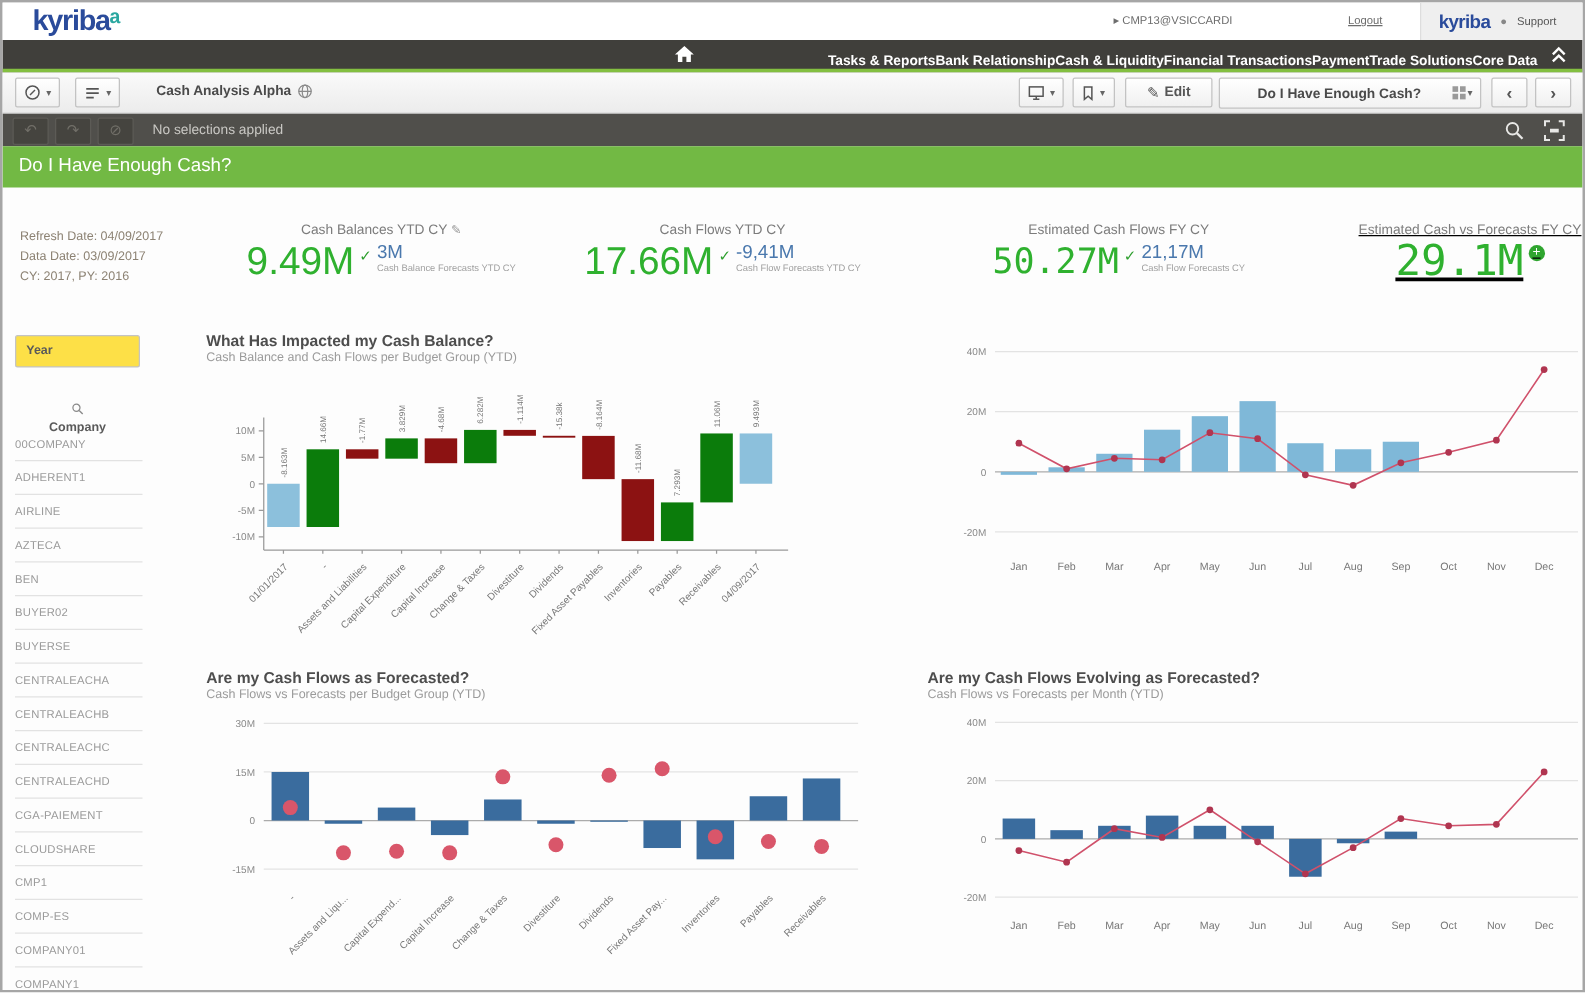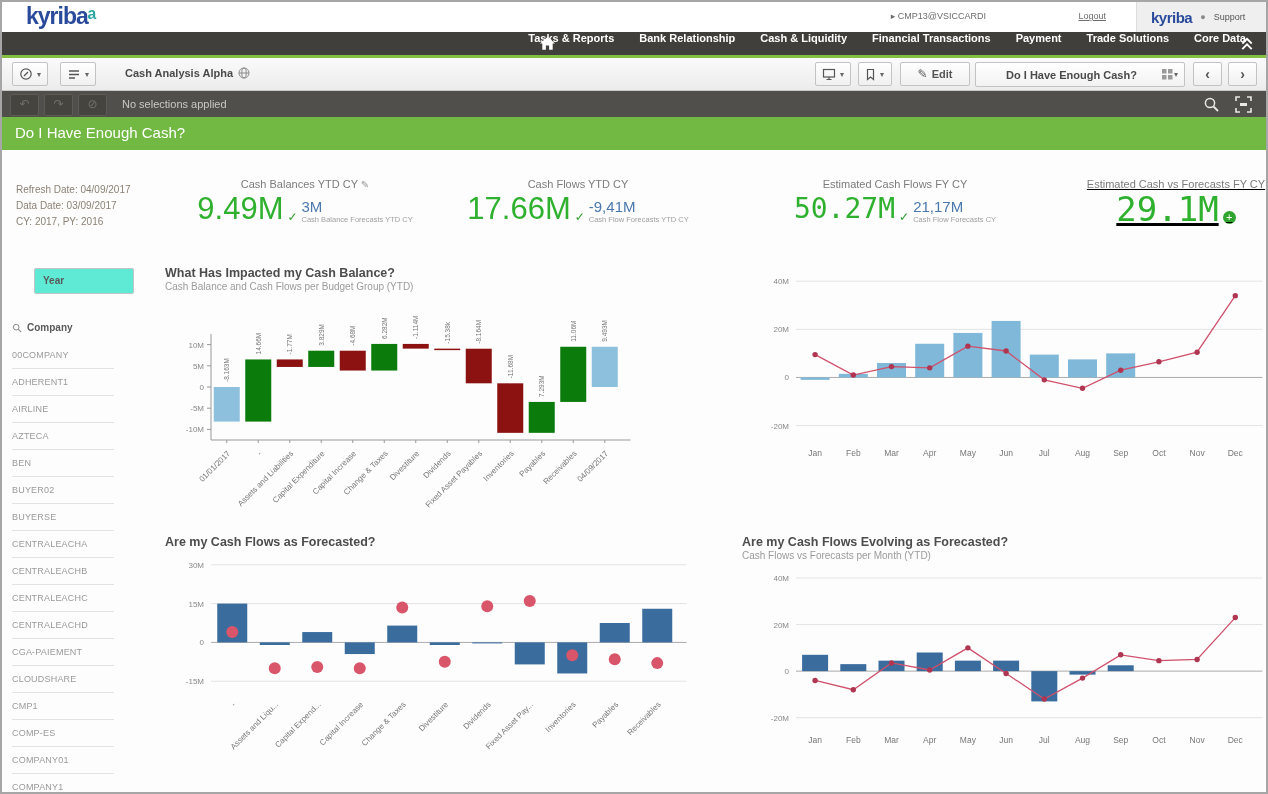--- a/index.html
+++ b/index.html
@@ -9,21 +9,21 @@
   .logo{position:absolute;left:24px;top:1px;font-size:23px;font-weight:bold;color:#2a4b9b;letter-spacing:-1px;}
   .logo .idot{color:#2aa7a0;}
   .user-id{position:absolute;right:280px;top:9px;font-size:9px;color:#6d6d6d;white-space:nowrap;}
   .logout{position:absolute;right:160px;top:9px;font-size:9px;color:#6d6d6d;text-decoration:underline;}
   .brandbox{position:absolute;right:0;top:0;width:130px;height:30px;background:#efefef;border-left:1px solid #ddd;display:flex;align-items:center;gap:8px;padding-left:14px;box-sizing:border-box;}
   .brandbox .b2{font-size:15px;font-weight:bold;color:#2a4b9b;letter-spacing:-0.5px;}
   .brandbox .dot{color:#888;font-size:9px;}
   .brandbox .sup{font-size:9px;color:#555;}
   
   .nav{position:absolute;left:0;top:30px;width:100%;height:23px;background:#403f3b;border-bottom:3px solid #83bf41;}
-  .nav-items{position:absolute;right:20px;top:0;height:23px;display:flex;align-items:flex-start;gap:25px;}
+  .nav-items{position:absolute;right:36px;top:0;height:23px;display:flex;align-items:flex-end;}
   .nav-item{color:#fff;font-size:11px;font-weight:bold;white-space:nowrap;cursor:pointer;}
   .home-ic{position:absolute;right:710px;top:3px;width:17px;height:17px;}
   .collapse-ic{position:absolute;right:10px;top:3px;width:18px;height:17px;}
   
   .tbar{position:absolute;left:0;top:56px;width:100%;height:32px;background:linear-gradient(#fafafa,#ececec);border-bottom:1px solid #c9c9c9;}
   .tbtn{position:absolute;top:4px;height:24px;display:inline-flex;align-items:center;gap:4px;background:linear-gradient(#ffffff,#f0f0f0);border:1px solid #c3c3c3;border-radius:2px;padding:0 6px;box-sizing:border-box;color:#555;font-size:11px;cursor:pointer;}
   .caret{font-size:8px;color:#666;}
   .app-title{position:absolute;left:123px;top:9px;font-size:11px;font-weight:bold;color:#4a4a4a;display:flex;align-items:center;gap:5px;}
   .sheet-sel{position:absolute;left:973px;top:4px;width:210px;height:25px;background:linear-gradient(#ffffff,#f2f2f2);border:1px solid #c3c3c3;border-radius:2px;display:flex;align-items:center;box-sizing:border-box;padding:0 6px;cursor:pointer;}
   .sheet-sel .st{flex:1;text-align:center;font-size:11px;font-weight:bold;color:#4a4a4a;}
@@ -34,33 +34,33 @@
   .sel-status{position:absolute;left:120px;top:7px;font-size:11px;color:#c9c8c4;}
   .selbar svg{position:absolute;top:5px;}
   
   .banner{position:absolute;left:0;top:115px;width:100%;height:33px;background:#72b944;}
   .banner .t{position:absolute;left:13px;top:7px;font-size:15px;color:#fff;}
   
   .info{position:absolute;left:14px;top:180px;font-size:10px;color:#8c8273;line-height:16px;}
   
   .kpi{position:absolute;top:176px;width:250px;}
   .kpi .kt{text-align:center;font-size:11px;color:#7c7c7c;margin-bottom:4px;white-space:nowrap;}
-  .kpi .row{display:flex;justify-content:center;align-items:flex-end;gap:4px;}
+  .kpi .row{display:flex;justify-content:center;align-items:flex-start;gap:4px;}
   .kpi .val{font-size:31px;color:#2fb12f;line-height:30px;}
   .kpi .val.mono{font-family:"DejaVu Sans Mono",monospace;font-size:28px;}
   .kpi .val.big{font-size:34px;}
   .kpi .chk{color:#2d9f2d;font-size:12px;margin-top:4px;}
   .kpi .dstack{display:flex;flex-direction:column;align-items:flex-start;}
   .kpi .dval{font-size:15px;color:#4a78ad;line-height:15px;}
   .kpi .dcap{font-size:7.5px;color:#9f9f9f;white-space:nowrap;margin-top:1px;}
   .kpi .pencil{color:#999;font-size:10px;}
   .plusbadge{display:inline-block;width:13px;height:13px;border-radius:50%;background:#2fa52f;color:#fff;font-size:11px;line-height:13px;text-align:center;vertical-align:top;margin-top:2px;}
   
-  .yearbox{position:absolute;left:10px;top:266px;width:100px;height:26px;background:#5eead4;border:1px solid #c4c4c4;border-radius:2px;box-sizing:border-box;font-size:10px;font-weight:bold;color:#5a5a5a;line-height:24px;padding-left:8px;cursor:pointer;margin-left:22px;}
-  .co-head{position:absolute;left:10px;top:320px;width:100px;font-size:10px;font-weight:bold;color:#5a5a5a;display:flex;align-items:center;gap:5px;}
+  .yearbox{position:absolute;left:10px;top:266px;width:100px;height:26px;background:#fde047;border:1px solid #c4c4c4;border-radius:2px;box-sizing:border-box;font-size:10px;font-weight:bold;color:#5a5a5a;line-height:24px;padding-left:8px;cursor:pointer;}
+  .co-head{position:absolute;left:10px;top:320px;width:100px;font-size:10px;font-weight:bold;color:#5a5a5a;display:flex;align-items:center;gap:5px;flex-direction:column;}
   .co-list{position:absolute;left:10px;top:340px;width:102px;}
   .co-item{height:26px;line-height:26px;font-size:9px;color:#9a9a9a;border-bottom:1px solid #e2e2e2;letter-spacing:.2px;cursor:pointer;white-space:nowrap;overflow:hidden;}
   
   .chart{position:absolute;}
   .chart .ct{font-size:12.5px;font-weight:bold;color:#4d4d4d;line-height:14px;}
   .chart .cs{font-size:10px;color:#9b9b9b;line-height:13px;margin-bottom:1px;}
   text{font-family:"Liberation Sans",sans-serif;}
 </style>
 </head>
 <body>
@@ -356,20 +356,21 @@
           <text x="302.30000000000007" y="190" font-size="8.5" fill="#777" text-anchor="middle">Jul</text>
           <text x="340.50000000000006" y="190" font-size="8.5" fill="#777" text-anchor="middle">Aug</text>
           <text x="378.70000000000005" y="190" font-size="8.5" fill="#777" text-anchor="middle">Sep</text>
           <text x="416.90000000000003" y="190" font-size="8.5" fill="#777" text-anchor="middle">Oct</text>
           <text x="455.1" y="190" font-size="8.5" fill="#777" text-anchor="middle">Nov</text>
           <text x="493.30000000000007" y="190" font-size="8.5" fill="#777" text-anchor="middle">Dec</text>
         </svg></div>
   </div>
   <div class="chart" style="left:163px;top:533px;width:560px;height:258px;">
     <div class="ct">Are my Cash Flows as Forecasted?</div>
+    <div class="cs">Cash Flows vs Forecasts per Budget Group (YTD)</div>
     <div id="chart2"><svg width="556" height="228">
           <line x1="46" y1="15.764705882352942" x2="521.5" y2="15.764705882352942" stroke="#e3e3e3" stroke-width="1"></line>
           <text x="39" y="18.764705882352942" text-anchor="end" font-size="8" fill="#888">30M</text>
           <line x1="46" y1="54.58823529411765" x2="521.5" y2="54.58823529411765" stroke="#e3e3e3" stroke-width="1"></line>
           <text x="39" y="57.58823529411765" text-anchor="end" font-size="8" fill="#888">15M</text>
           <line x1="46" y1="93.41176470588236" x2="521.5" y2="93.41176470588236" stroke="#ababab" stroke-width="1"></line>
           <text x="39" y="96.41176470588236" text-anchor="end" font-size="8" fill="#888">0</text>
           <line x1="46" y1="132.23529411764707" x2="521.5" y2="132.23529411764707" stroke="#e3e3e3" stroke-width="1"></line>
           <text x="39" y="135.23529411764707" text-anchor="end" font-size="8" fill="#888">-15M</text>
           <rect x="52.25" y="54.58823529411765" width="30" height="38.82352941176471" fill="#3a6c9e"></rect>

